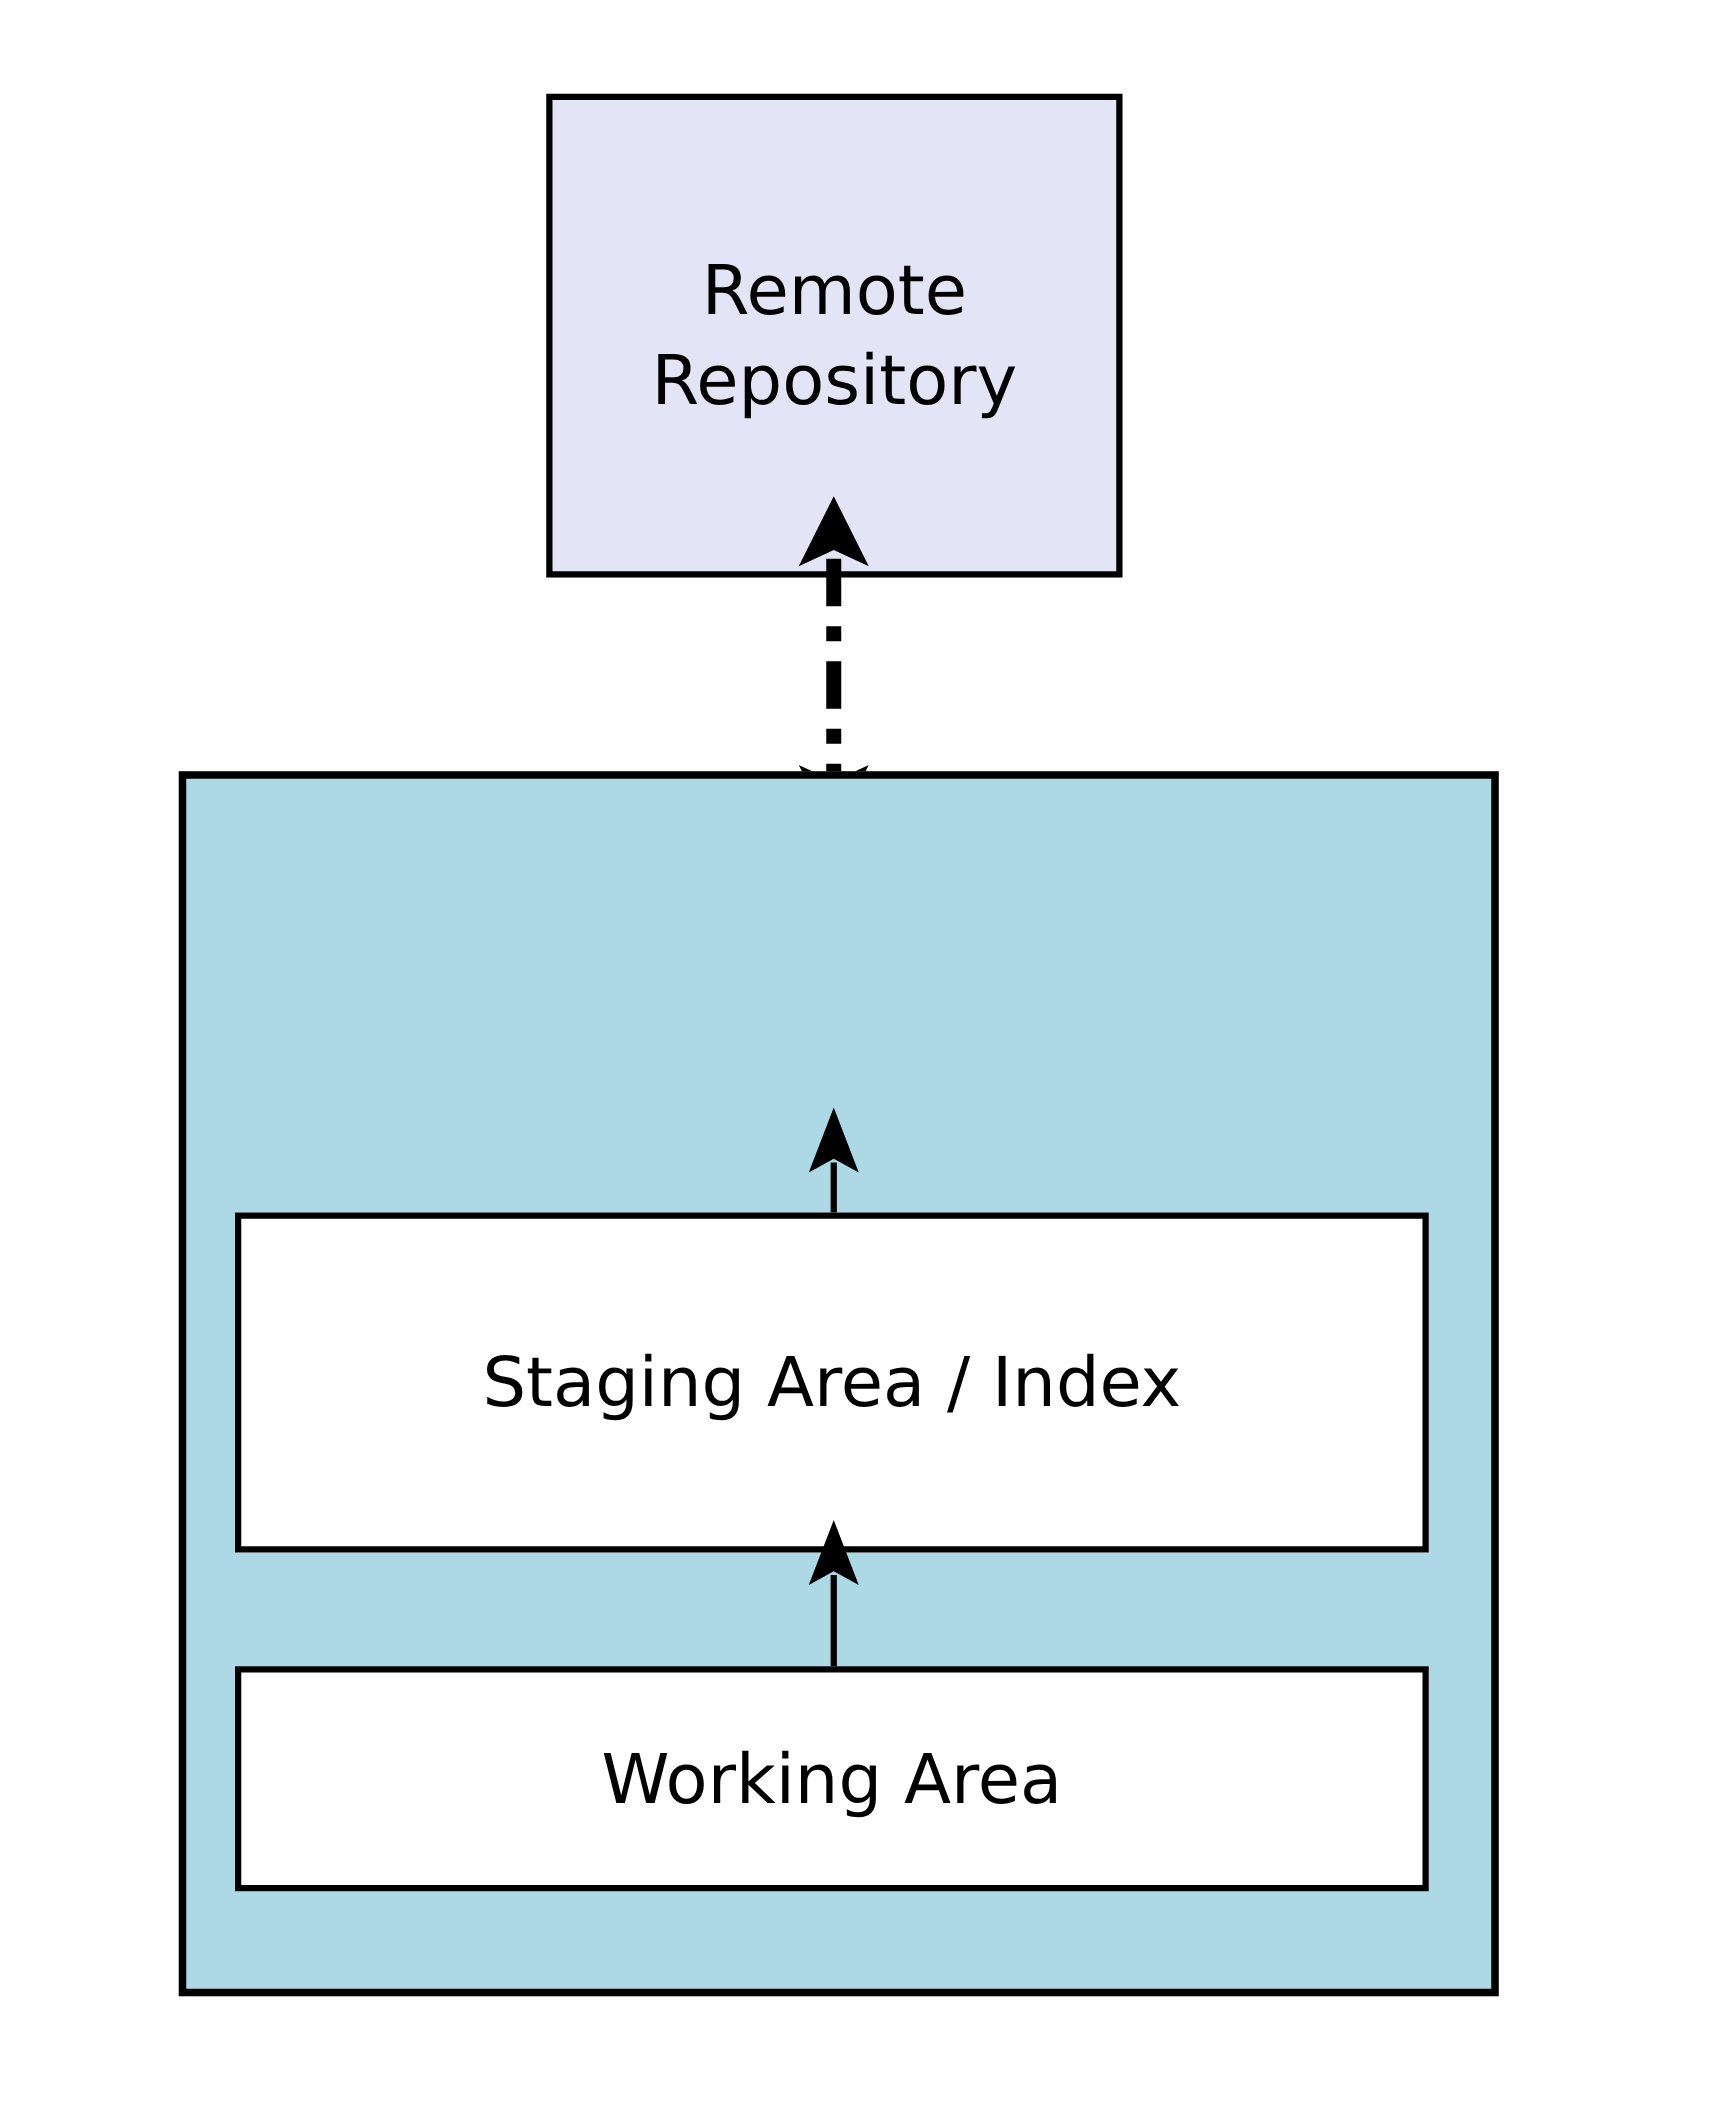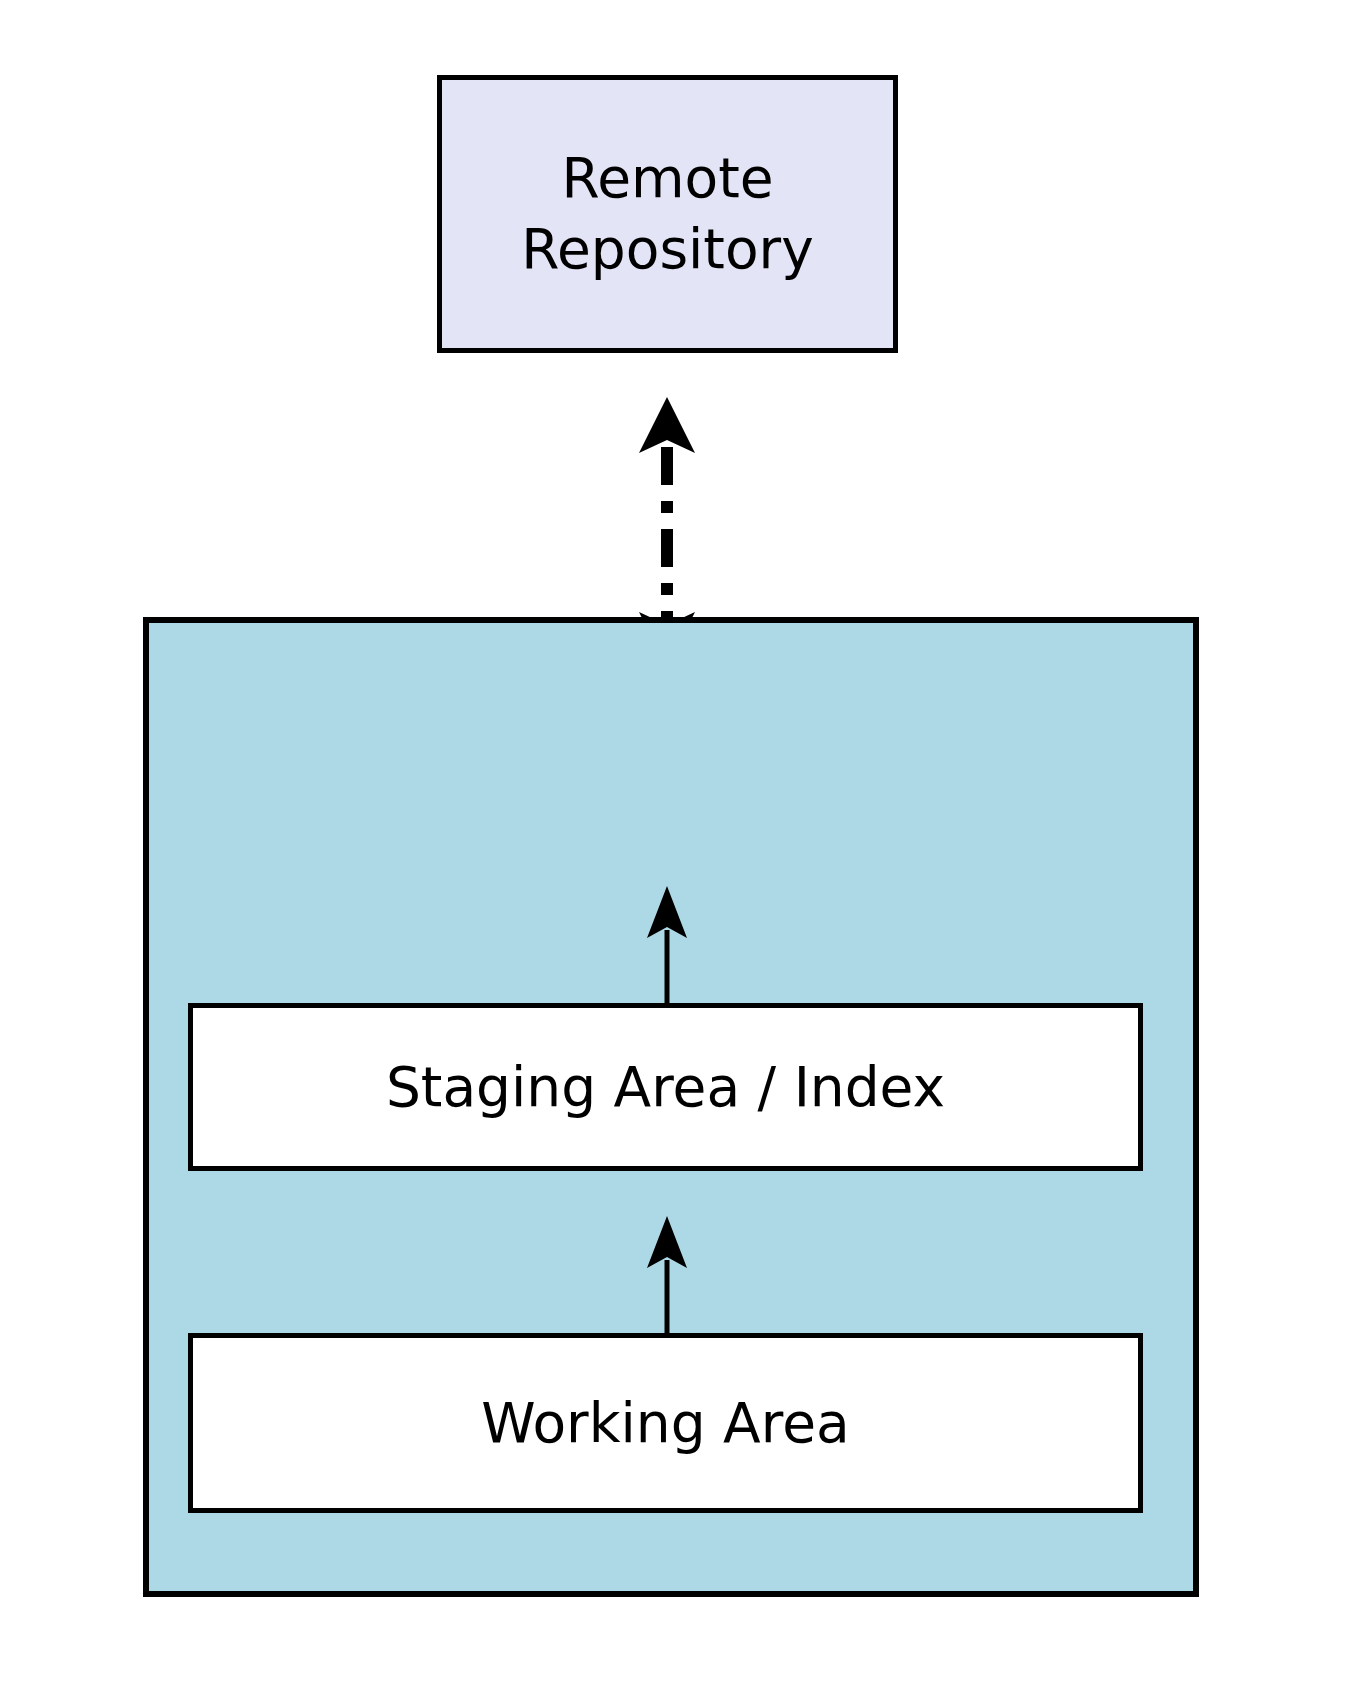--- a/index.html
+++ b/index.html
@@ -21,21 +21,21 @@
     box-sizing: border-box;
     display: flex;
     align-items: center;
     justify-content: center;
     text-align: center;
   }
   .remote-box {
     left: 437px;
     top: 75px;
     width: 461px;
-    height: 278px;
+    height: 387px;
     background: #e4e4f7;
     border: 5px solid #000000;
     font-size: 55px;
     line-height: 1.3;
     padding: 0 40px;
   }
   .local-container {
     position: absolute;
     box-sizing: border-box;
     left: 143px;
@@ -46,21 +46,21 @@
     border: 6px solid #000000;
   }
   .area-box {
     background: #ffffff;
     border: 5px solid #000000;
     width: 955px;
     left: 188px;
     font-size: 55px;
   }
   .committed-box { top: 672px;  height: 213px; }
-  .staging-box   { top: 1003px; height: 168px; }
+  .staging-box   { top: 970px; height: 272px; }
   .working-box   { top: 1333px; height: 180px; }
   .connector {
     position: absolute;
     pointer-events: none;
   }
   .sync-arrow    { left: 632px; top: 393px; }
   .commit-arrow  { left: 645px; top: 886px; }
   .stage-arrow   { left: 645px; top: 1216px; }
 </style>
 </head>

